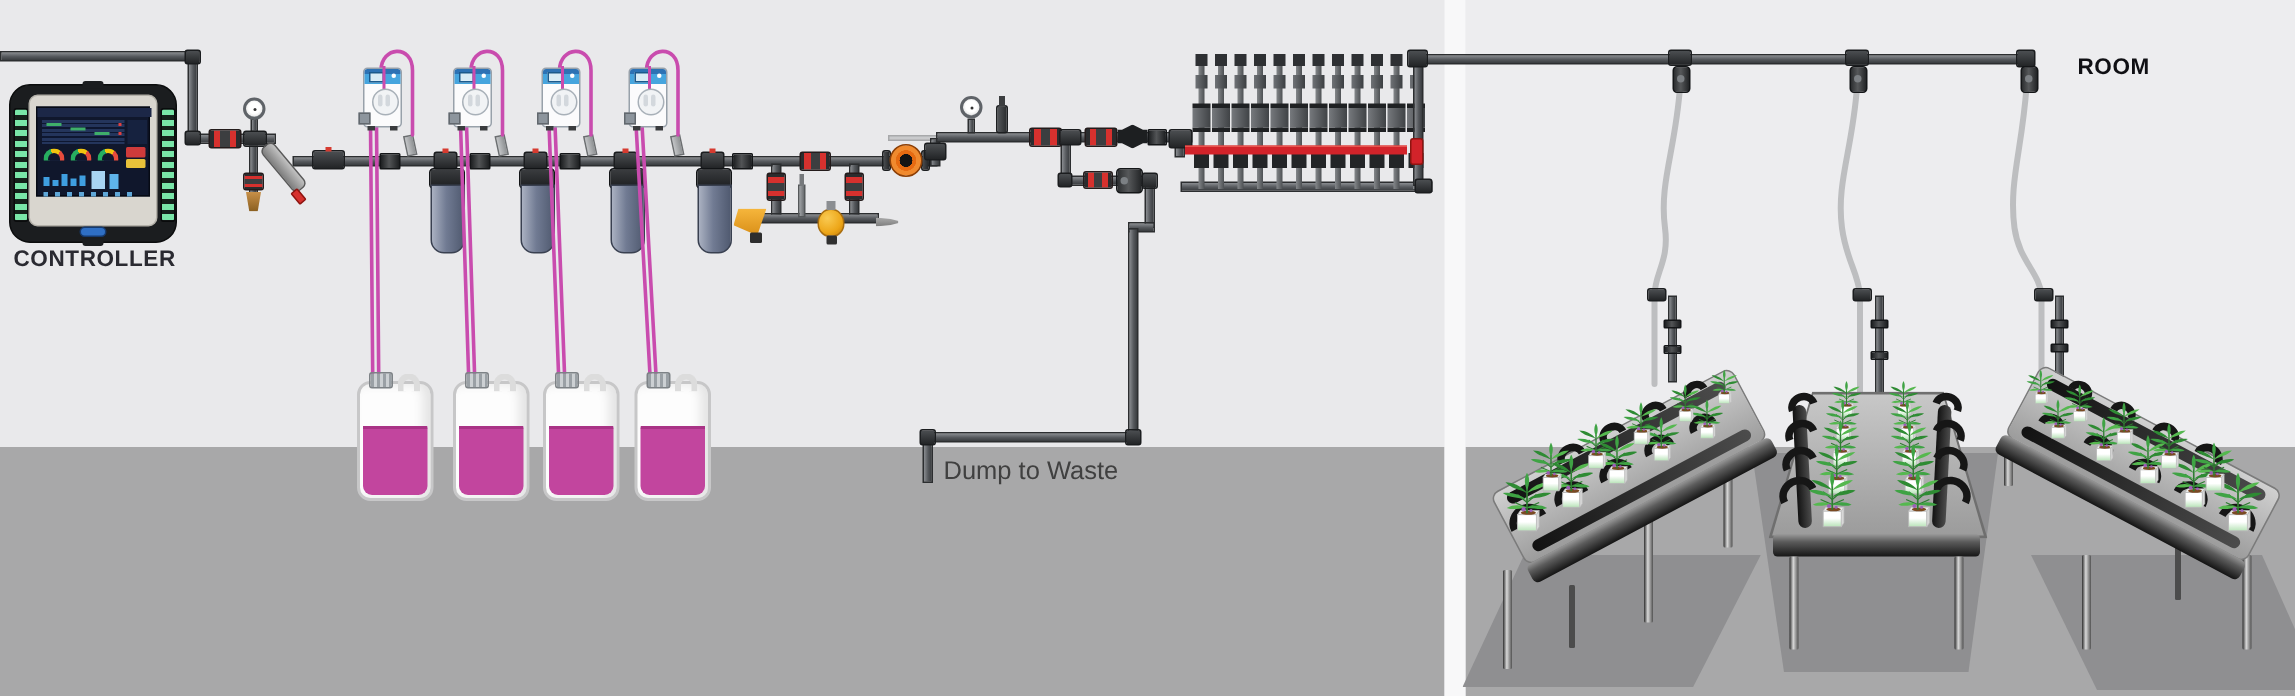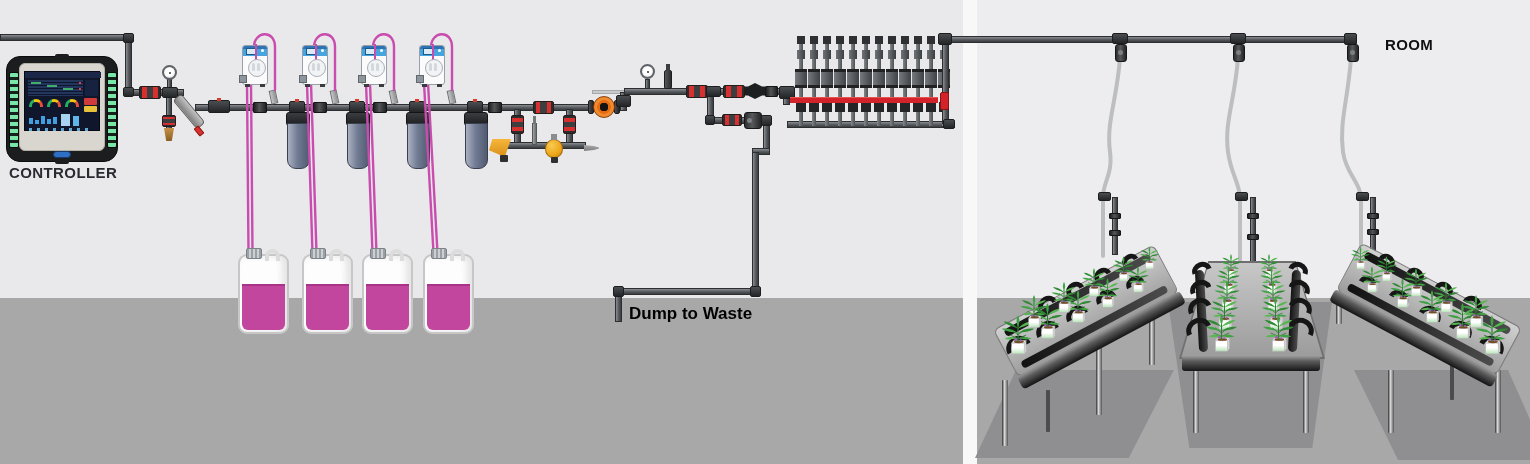--- a/index.html
+++ b/index.html
@@ -303,21 +303,21 @@
 <div class="ured" style="left:722px;top:114px;width:20px;height:12px;"></div>
 <div class="knob" style="left:744px;top:112px;width:16px;height:15px;"></div>
 <div class="fit" style="left:761px;top:115px;width:11px;height:11px;"></div>
 <div class="p pv" style="left:763px;top:122px;width:7px;height:30px;"></div>
 <div class="p" style="left:752px;top:148px;width:18px;height:7px;"></div>
 <div class="p pv" style="left:752px;top:152px;width:7px;height:140px;"></div>
 <div class="fit" style="left:750px;top:286px;width:11px;height:11px;"></div>
 <div class="p" style="left:617px;top:288px;width:140px;height:7px;"></div>
 <div class="fit" style="left:613px;top:286px;width:11px;height:11px;"></div>
 <div class="p pv" style="left:615px;top:294px;width:7px;height:28px;"></div>
-<div class="lbl" style="left:629px;top:304px;font-size:17px;font-weight:700;color:#000000;">Dump to Waste</div>
+<div class="lbl" style="left:629px;top:304px;font-size:17px;font-weight:400;color:#404040;">Dump to Waste</div>
 
 <div class="fit" style="left:779px;top:86px;width:16px;height:13px;"></div>
 <div class="p pv" style="left:783px;top:93px;width:7px;height:12px;"></div>
 <div class="p" style="left:787px;top:121px;width:168px;height:7px;"></div>
 <div class="mv" style="left:795px;top:36px;"></div>
 <div class="mv" style="left:808px;top:36px;"></div>
 <div class="mv" style="left:821px;top:36px;"></div>
 <div class="mv" style="left:834px;top:36px;"></div>
 <div class="mv" style="left:847px;top:36px;"></div>
 <div class="mv" style="left:860px;top:36px;"></div>

